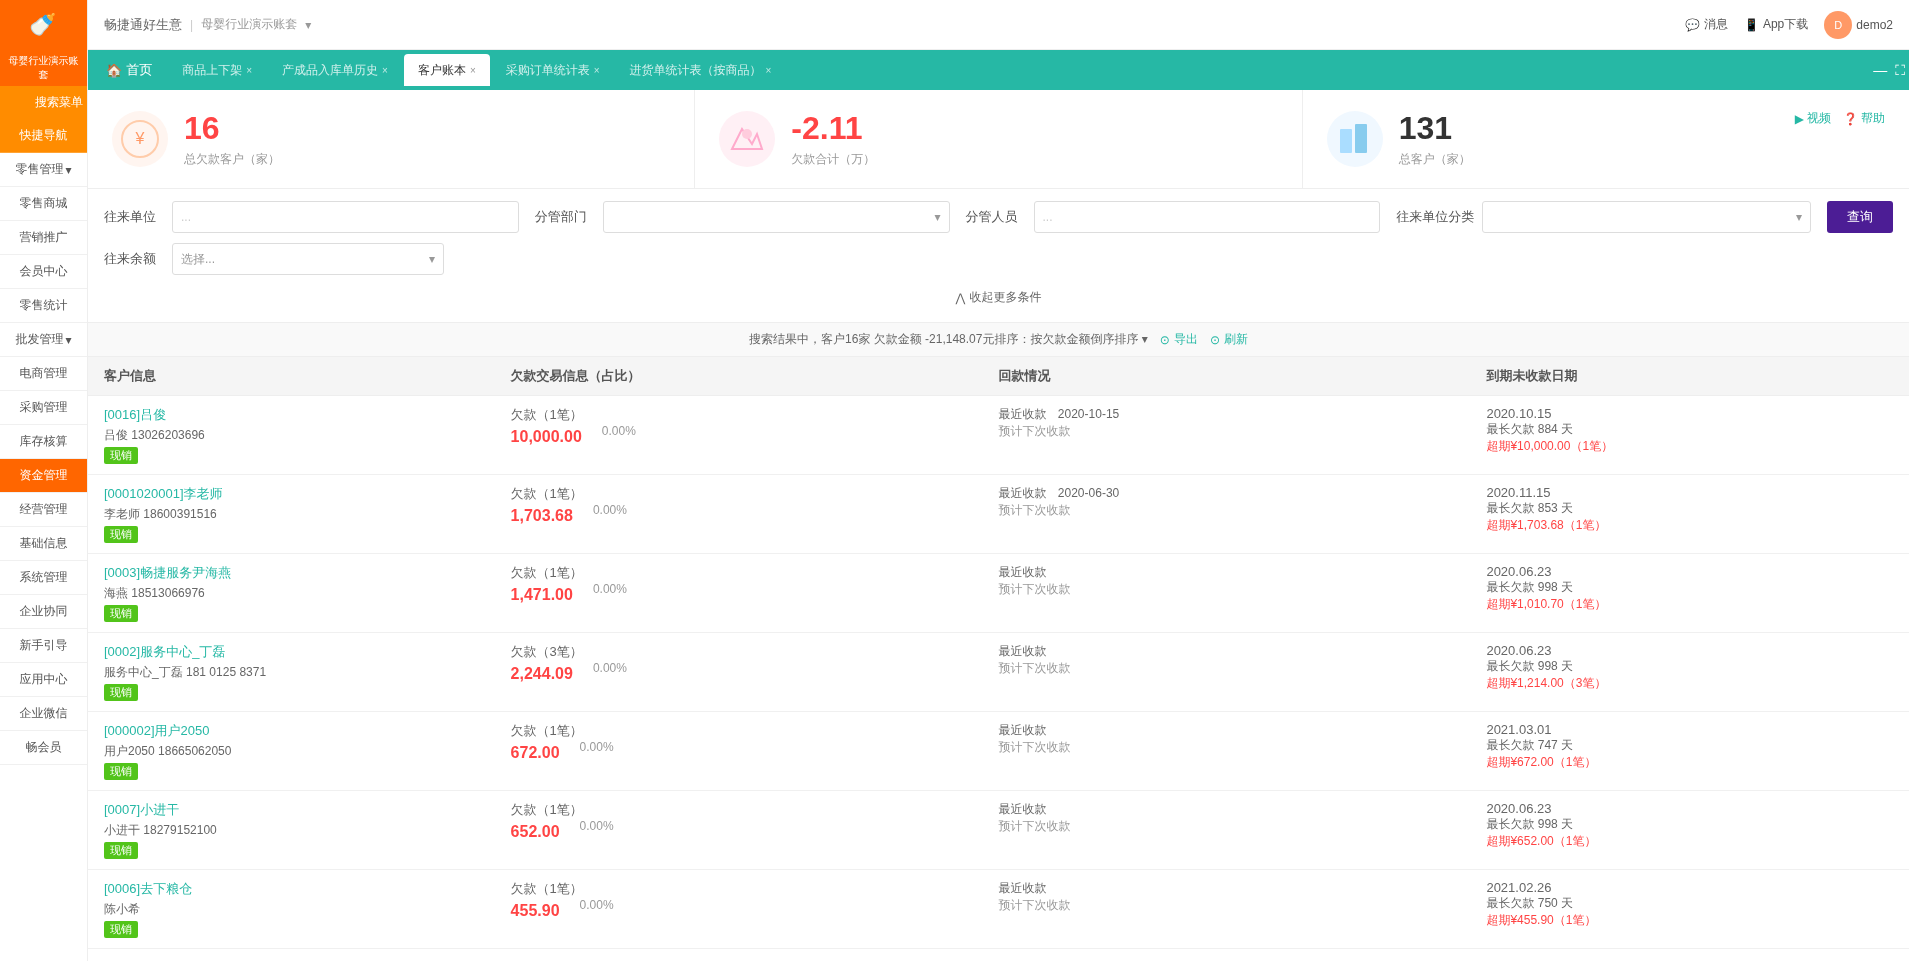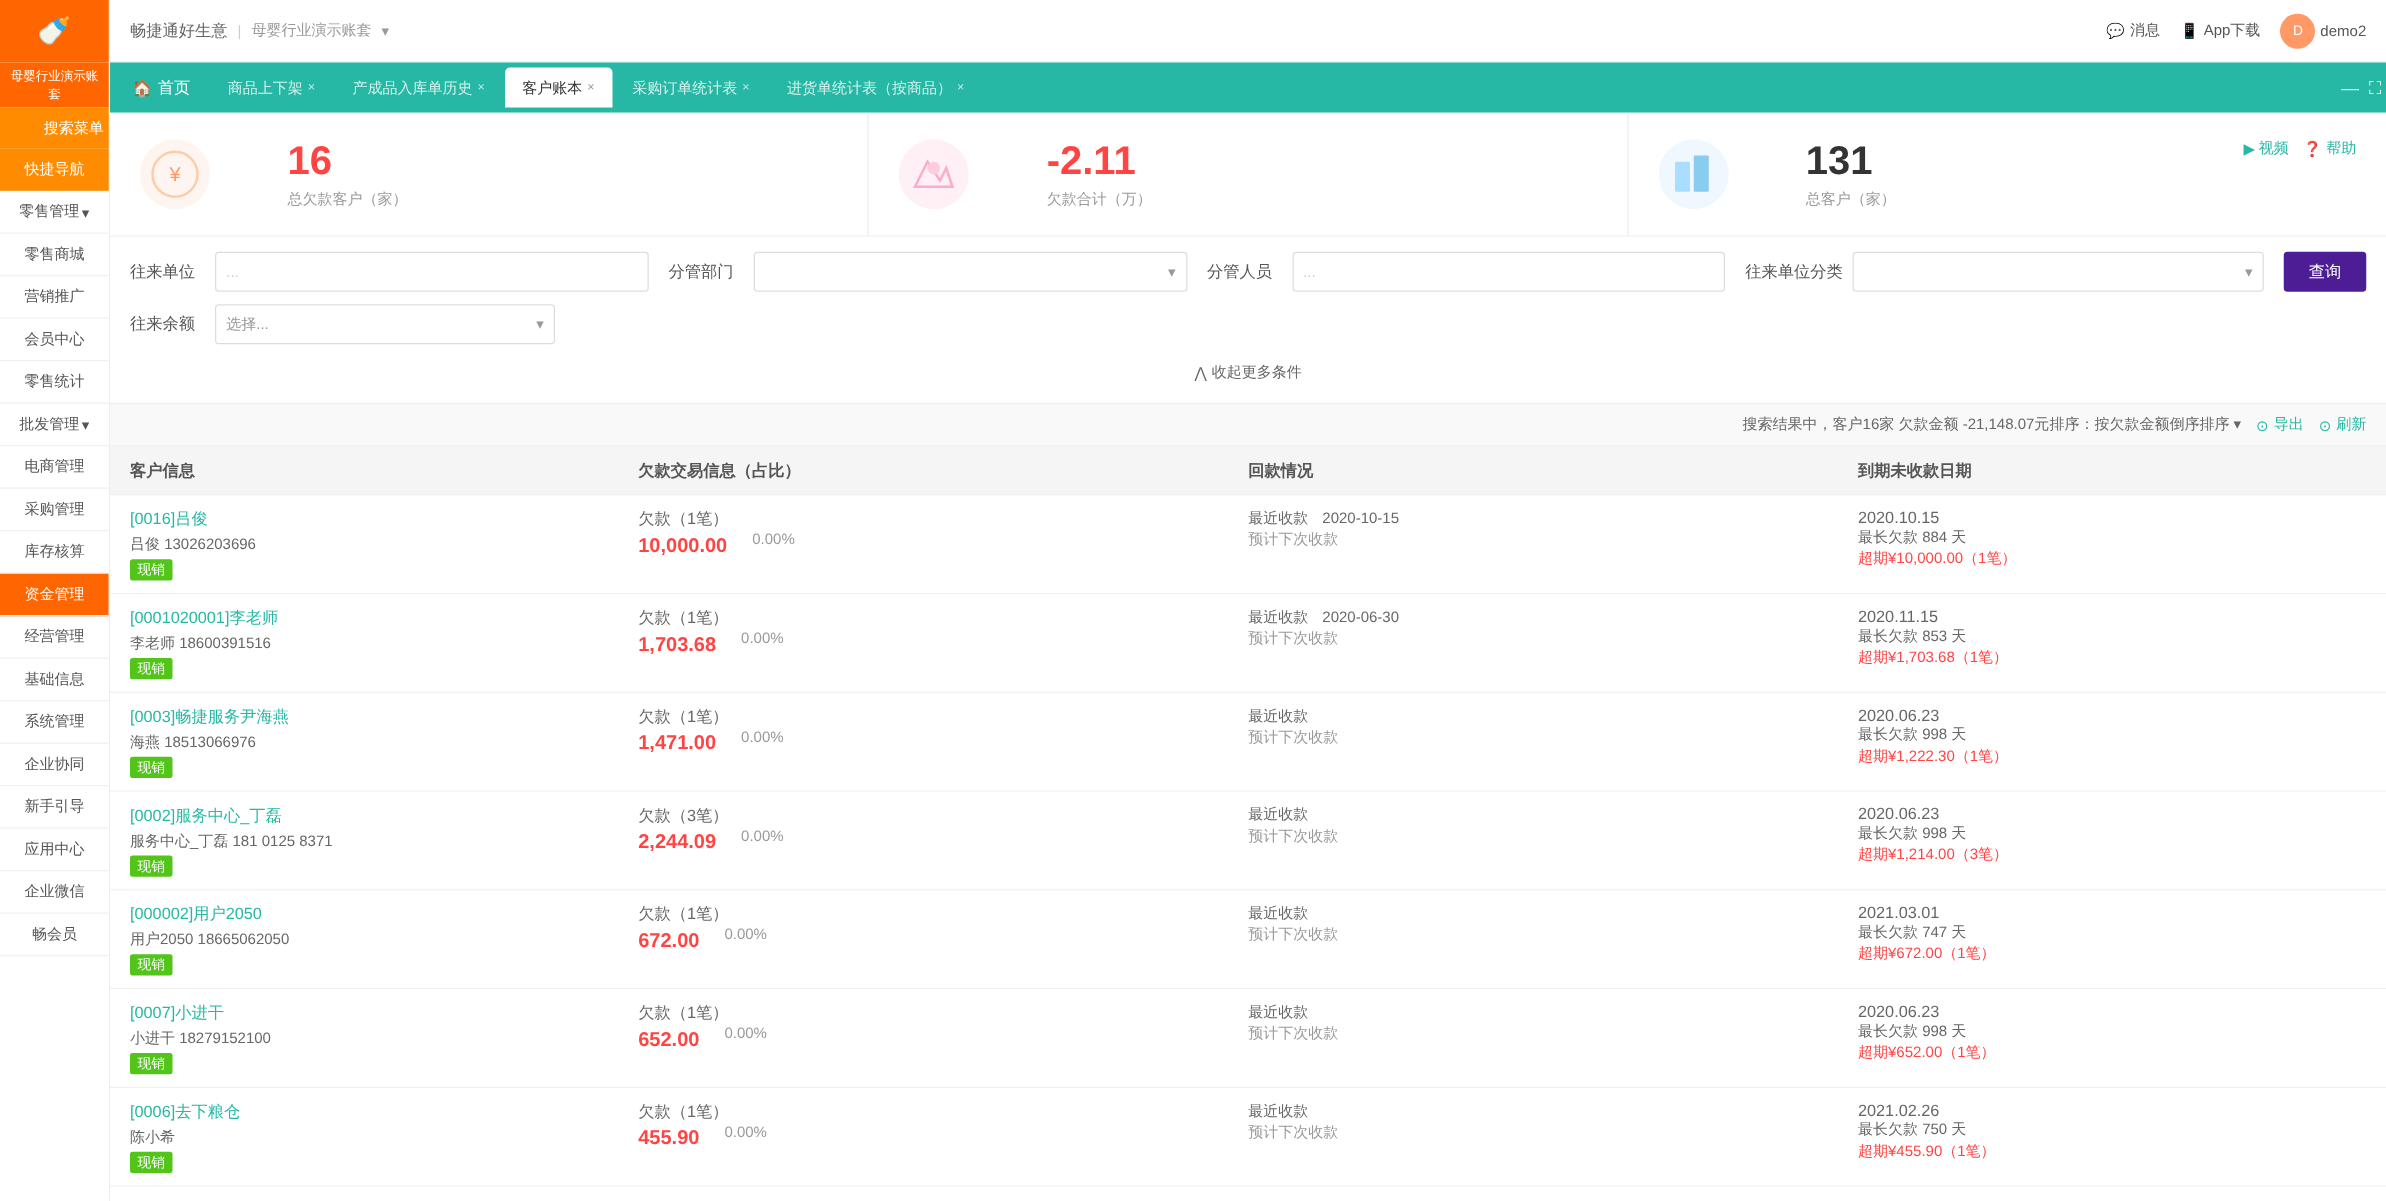--- a/index.html
+++ b/index.html
@@ -39,41 +39,41 @@
     .content { flex: 1; overflow-y: auto; background: #f0f0f0; }
 
     
     .stats-row { display: flex; background: #fff; border-bottom: 1px solid #eee; }
     .stat-card { flex: 1; display: flex; align-items: center; padding: 20px 24px; gap: 16px; border-right: 1px solid #eee; }
     .stat-card:last-child { border-right: none; }
     .stat-icon { width: 56px; height: 56px; border-radius: 50%; display: flex; align-items: center; justify-content: center; font-size: 28px; }
     .stat-icon-red { background: #fff5f0; }
     .stat-icon-pink { background: #fff0f5; }
     .stat-icon-blue { background: #f0f8ff; }
-    .stat-info { flex: 1; margin-left: 46px; }
+    .stat-info { flex: 1; }
     .stat-value { font-size: 32px; font-weight: bold; }
     .stat-value.red { color: #ff4444; }
     .stat-value.negative { color: #ff4444; }
     .stat-value.black { color: #333; }
     .stat-label { font-size: 12px; color: #999; margin-top: 4px; }
     .stat-top-right { align-self: flex-start; margin-left: auto; display: flex; gap: 8px; font-size: 12px; color: #26b8a5; }
 
     
     .filter-area { background: #fff; padding: 12px 16px; border-bottom: 1px solid #eee; margin-bottom: 0; }
     .filter-row { display: flex; align-items: center; gap: 16px; margin-bottom: 10px; }
     .filter-item { display: flex; align-items: center; gap: 8px; flex: 1; }
     .filter-label { font-size: 13px; color: #555; white-space: nowrap; min-width: 60px; }
     .filter-input { flex: 1; height: 32px; border: 1px solid #ddd; border-radius: 3px; padding: 0 8px; font-size: 12px; display: flex; align-items: center; justify-content: space-between; color: #999; cursor: pointer; background: #fff; }
     .filter-select { flex: 1; height: 32px; border: 1px solid #ddd; border-radius: 3px; padding: 0 8px; font-size: 12px; display: flex; align-items: center; justify-content: space-between; color: #999; cursor: pointer; background: #fff; }
     .filter-btn { background: #4c1d95; color: #fff; border: none; padding: 0 20px; height: 32px; border-radius: 3px; cursor: pointer; font-size: 13px; }
     .collapse-row { display: flex; justify-content: center; padding: 4px; }
     .collapse-btn { font-size: 12px; color: #666; cursor: pointer; display: flex; align-items: center; gap: 4px; }
 
     
-    .result-summary { background: #f9f9f9; padding: 8px 16px; display: flex; align-items: center; justify-content: flex-end; border-bottom: 1px solid #eee; font-size: 12px; color: #666; }
+    .result-summary { background: #f9f9f9; padding: 8px 16px; display: flex; align-items: center; justify-content: center; border-bottom: 1px solid #eee; font-size: 12px; color: #666; }
     .result-actions { display: flex; gap: 12px; align-items: center; }
     .result-action { font-size: 12px; color: #26b8a5; cursor: pointer; display: flex; align-items: center; gap: 4px; }
     .sort-label { font-size: 12px; color: #666; }
 
     
     .table-container { background: #fff; }
     .table-header { display: flex; background: #f5f5f5; border-bottom: 1px solid #eee; padding: 10px 16px; font-size: 13px; font-weight: bold; color: #555; }
     .col-customer { flex: 2.5; }
     .col-debt { flex: 3; }
     .col-return { flex: 3; }
@@ -393,21 +393,21 @@
           </div>
           <div class="return-info col-return">
             <div class="return-date">
               <span>最近收款</span>
             </div>
             <div class="return-next">预计下次收款</div>
           </div>
           <div class="expiry-info col-expiry">
             <div class="expiry-date">2020.06.23</div>
             <div class="expiry-days">最长欠款 998 天</div>
-            <div class="expiry-overdue">超期¥1,222.30（1笔）</div>
+            <div class="expiry-overdue">超期¥1,010.70（1笔）</div>
           </div>
         </div>
 
         <div class="table-row">
           <div class="customer-info col-customer">
             <div class="customer-name">[0002]服务中心_丁磊</div>
             <div class="customer-phone">服务中心_丁磊 181 0125 8371</div>
             <span class="customer-tag">现销</span>
           </div>
           <div class="debt-info col-debt">

